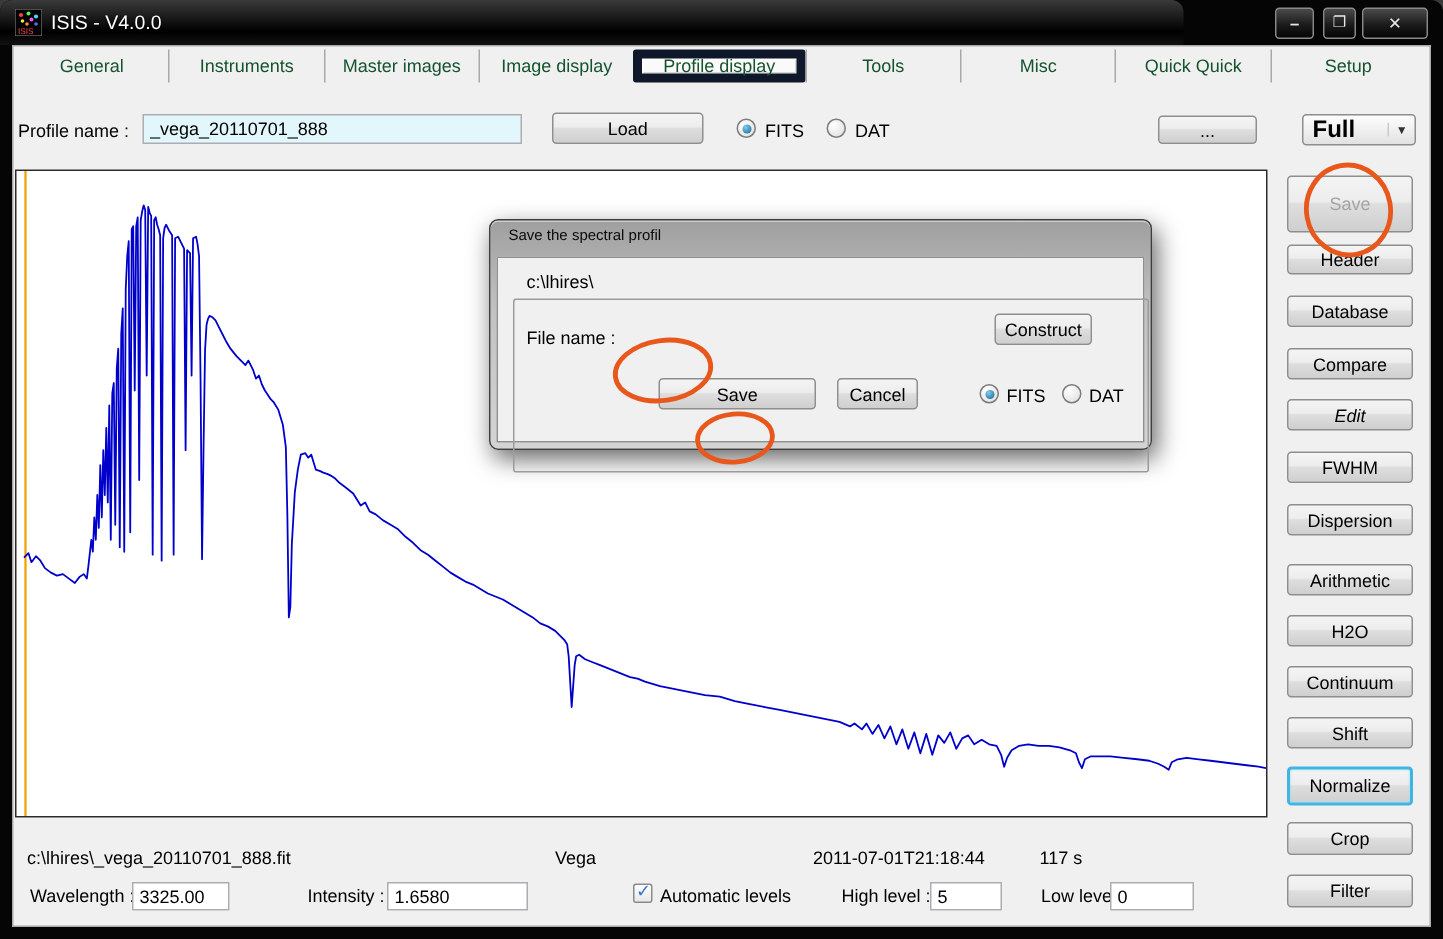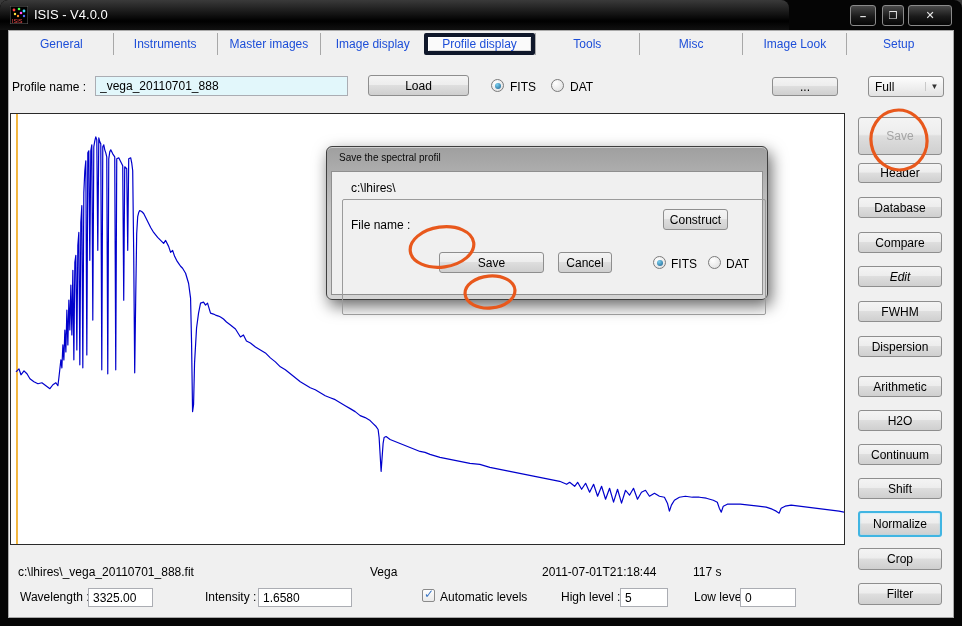--- a/index.html
+++ b/index.html
@@ -18,37 +18,37 @@
   #btn-min{left:850px;width:26px;}
   #btn-max{left:882px;width:22px;font-size:10px;}
   #btn-close{left:908px;width:44px;}
 
   
   #client{position:absolute;left:8px;top:30px;width:946px;height:588px;background:#f0f0f0;
     box-shadow:inset 0 0 0 1px #a9a9a9;}
 
   
   #tabbar{position:absolute;left:2px;top:3px;width:940px;height:22px;display:flex;}
-  .tab{flex:1;display:flex;align-items:center;justify-content:center;font-size:12px;color:#1d4ed8;cursor:default;}
+  .tab{flex:1;display:flex;align-items:center;justify-content:center;font-size:12px;color:#14532d;cursor:default;}
   .tab + .tab{border-left:1px solid #a8a8a8;}
-  .tab.selected{border:4px solid #0f172a;background:#fafafa;border-radius:2px;
+  .tab.selected{border:6px solid #0f172a;background:#fafafa;border-radius:2px;
     box-shadow:inset 1px 1px 0 #fff, inset -1px -1px 0 #d8d8d8;}
 
   
   .lbl{position:absolute;font-size:12px;color:#000;white-space:nowrap;}
   .tfield{position:absolute;border:1px solid #abadb3;background:#fff;font-size:12px;padding:0 4px;color:#000;}
   #profile-name-input{left:87px;top:46px;width:253px;height:20px;background:#e2f7fb;}
   .button{position:absolute;display:flex;align-items:center;justify-content:center;font-size:12px;color:#000;
     background:linear-gradient(180deg,#f4f4f4,#ededed 45%,#dedede 50%,#cfcfcf);
     border:1px solid #8e8e8e;border-radius:3px;}
   #load-btn{left:360px;top:45px;width:101px;height:21px;}
   #browse-btn{left:764px;top:47px;width:66px;height:19px;}
   #view-dropdown{left:860px;top:46px;width:76px;height:21px;border:1px solid #8e8e8e;border-radius:3px;
     background:linear-gradient(180deg,#fdfdfd,#f0f0f0 50%,#e2e2e2);position:absolute;display:flex;align-items:center;}
-  #view-dropdown .dd-text{font-size:12px;padding-left:6px;flex:1;}
+  #view-dropdown .dd-text{font-size:16px;padding-left:6px;flex:1;font-weight:bold;}
   #view-dropdown .dd-arrow{width:18px;font-size:8px;color:#333;text-align:center;border-left:1px solid #c9c9c9;}
 
   .radio{position:absolute;width:13px;height:13px;border-radius:50%;border:1px solid #7b7b7b;
     background:radial-gradient(circle at 35% 30%,#fff,#dcdcdc);}
   .radio.sel::after{content:"";position:absolute;left:2.5px;top:2.5px;width:6px;height:6px;border-radius:50%;
     background:radial-gradient(circle at 35% 30%,#7ad0f0,#1b5f8d);}
   .radio-label{position:absolute;font-size:12px;color:#000;}
 
   
   #chart{position:absolute;left:2px;top:83px;width:835px;height:432px;background:#fff;border:1px solid #2a2a2a;}
@@ -112,21 +112,21 @@
   <div id="client">
 
     <div id="tabbar">
       <div class="tab">General</div>
       <div class="tab">Instruments</div>
       <div class="tab">Master images</div>
       <div class="tab">Image display</div>
       <div class="tab selected">Profile display</div>
       <div class="tab">Tools</div>
       <div class="tab">Misc</div>
-      <div class="tab">Image Look</div>
+      <div class="tab">Quick Quick</div>
       <div class="tab">Setup</div>
     </div>
 
     <span class="lbl" style="left:4px;top:50px;">Profile name :</span>
     <input class="tfield" id="profile-name-input" value="_vega_20110701_888" style="">
     <div class="button" id="load-btn">
         <span>Load</span>
       </div>
     <span class="radio sel" style="left:483px;top:49px;"></span>
     <span class="radio-label" style="left:502px;top:50px;">FITS</span>

